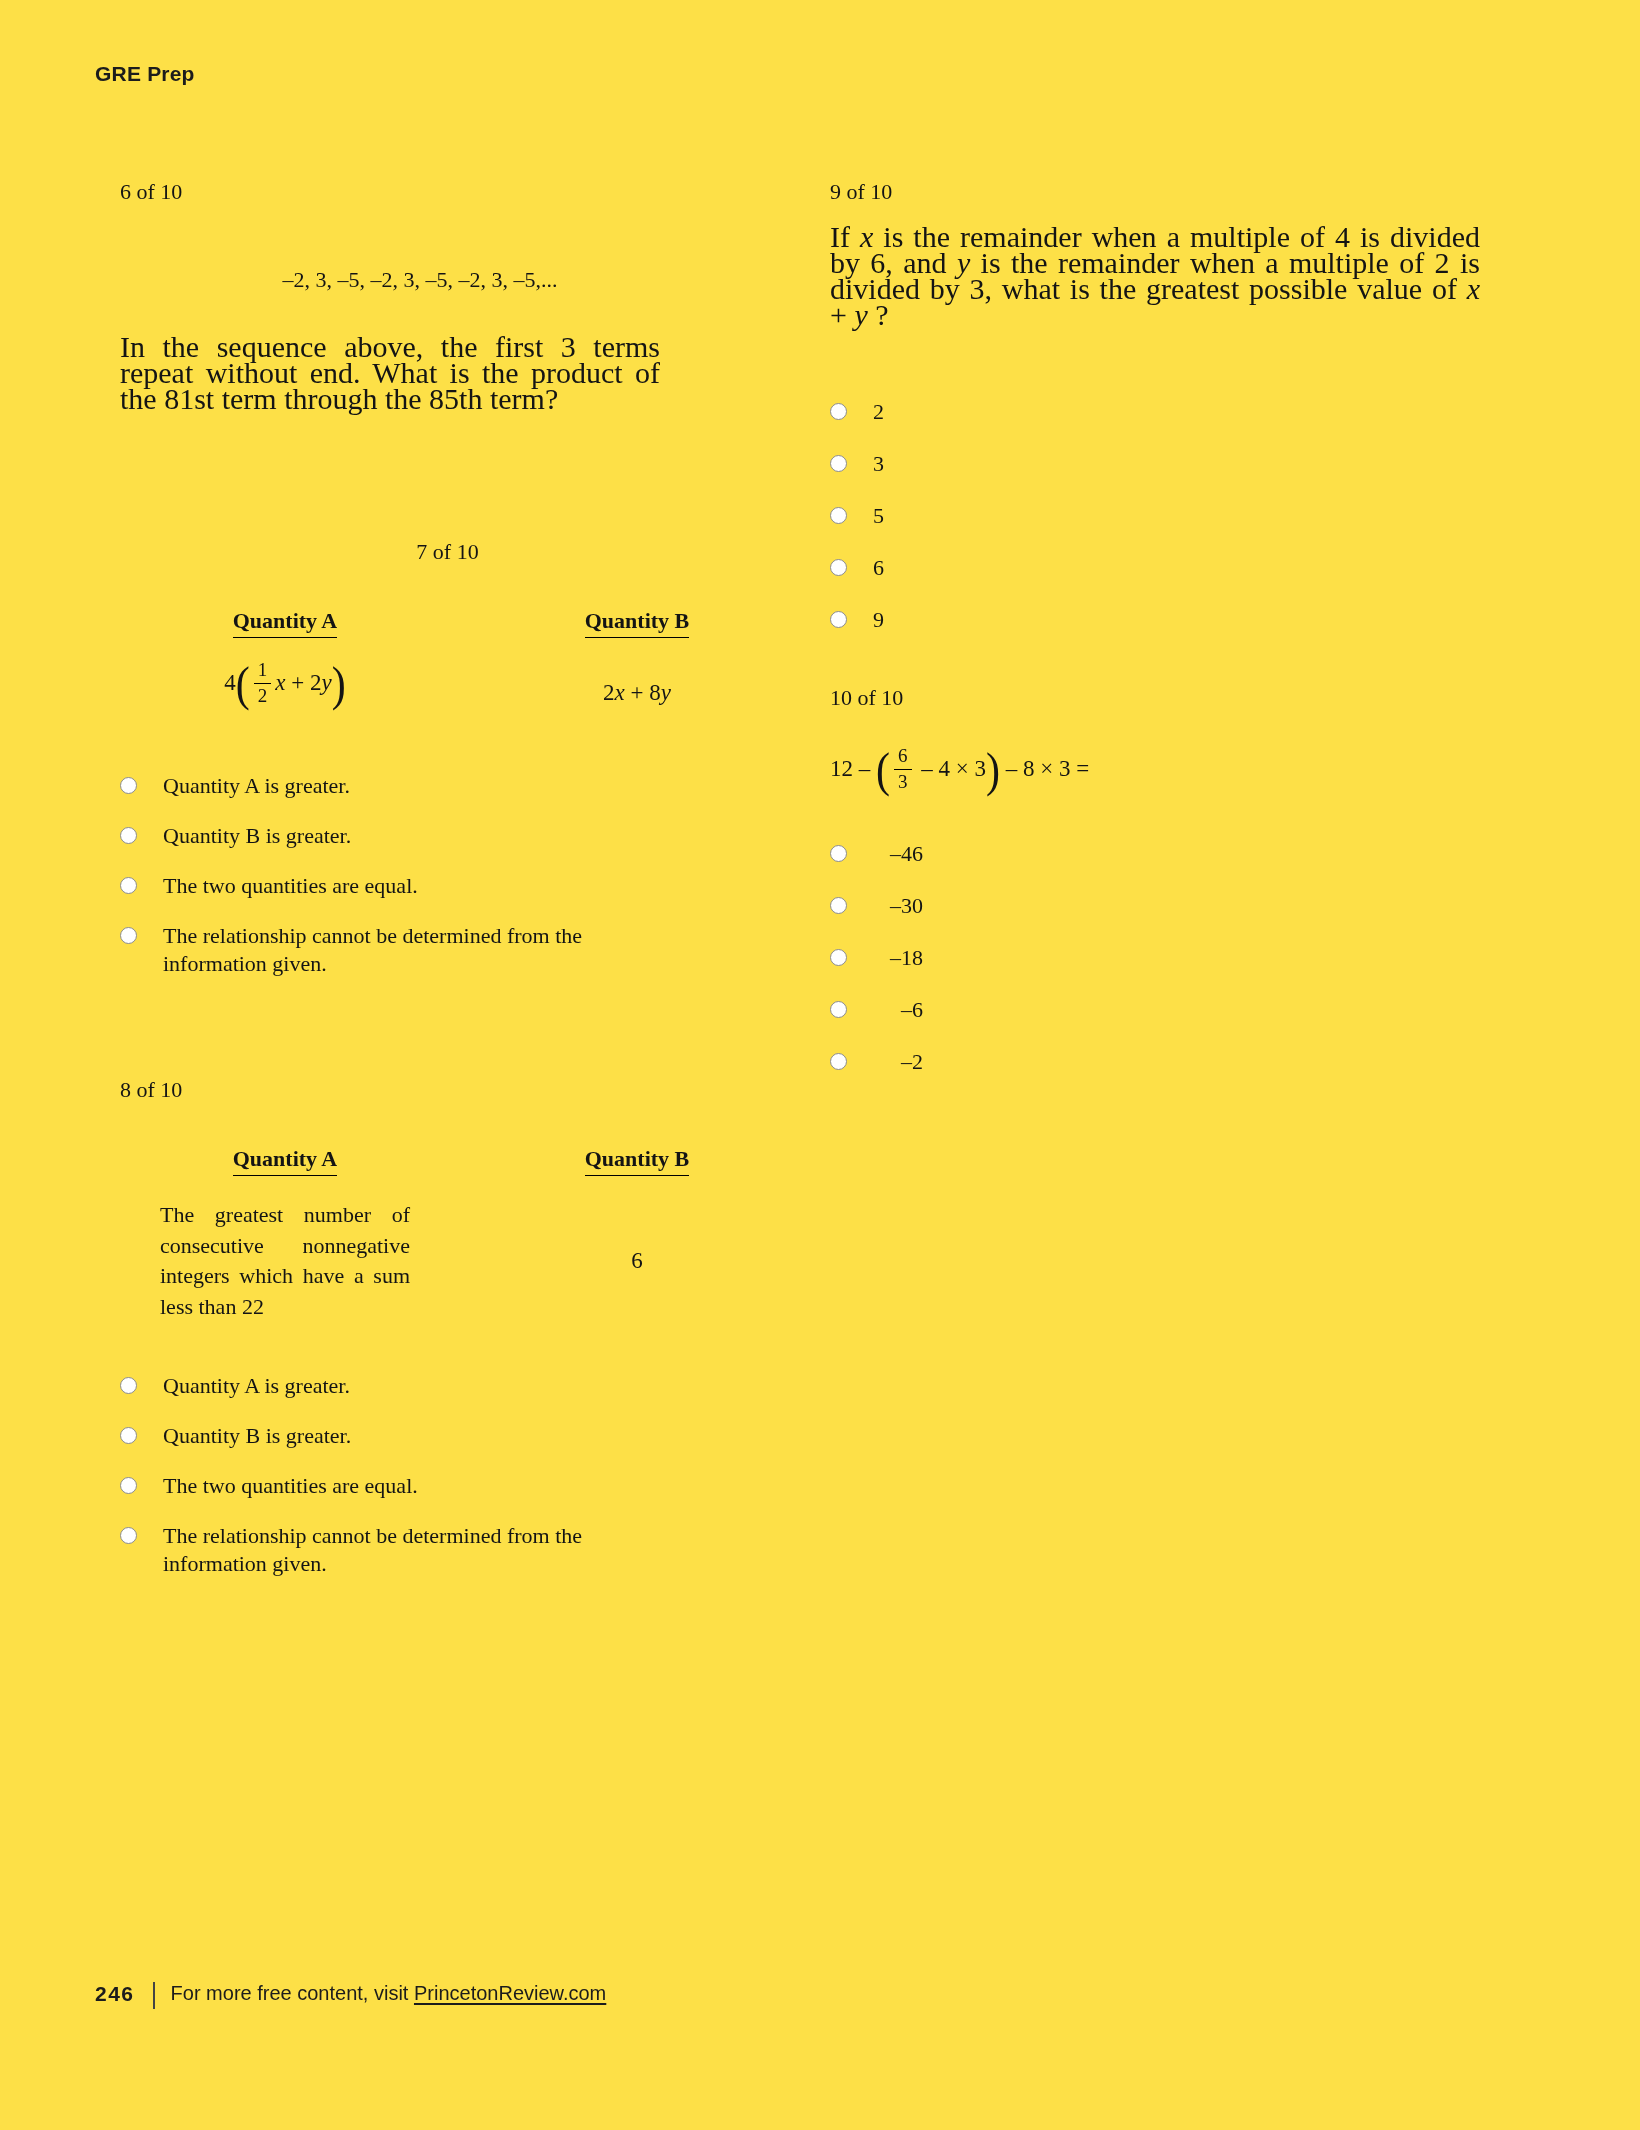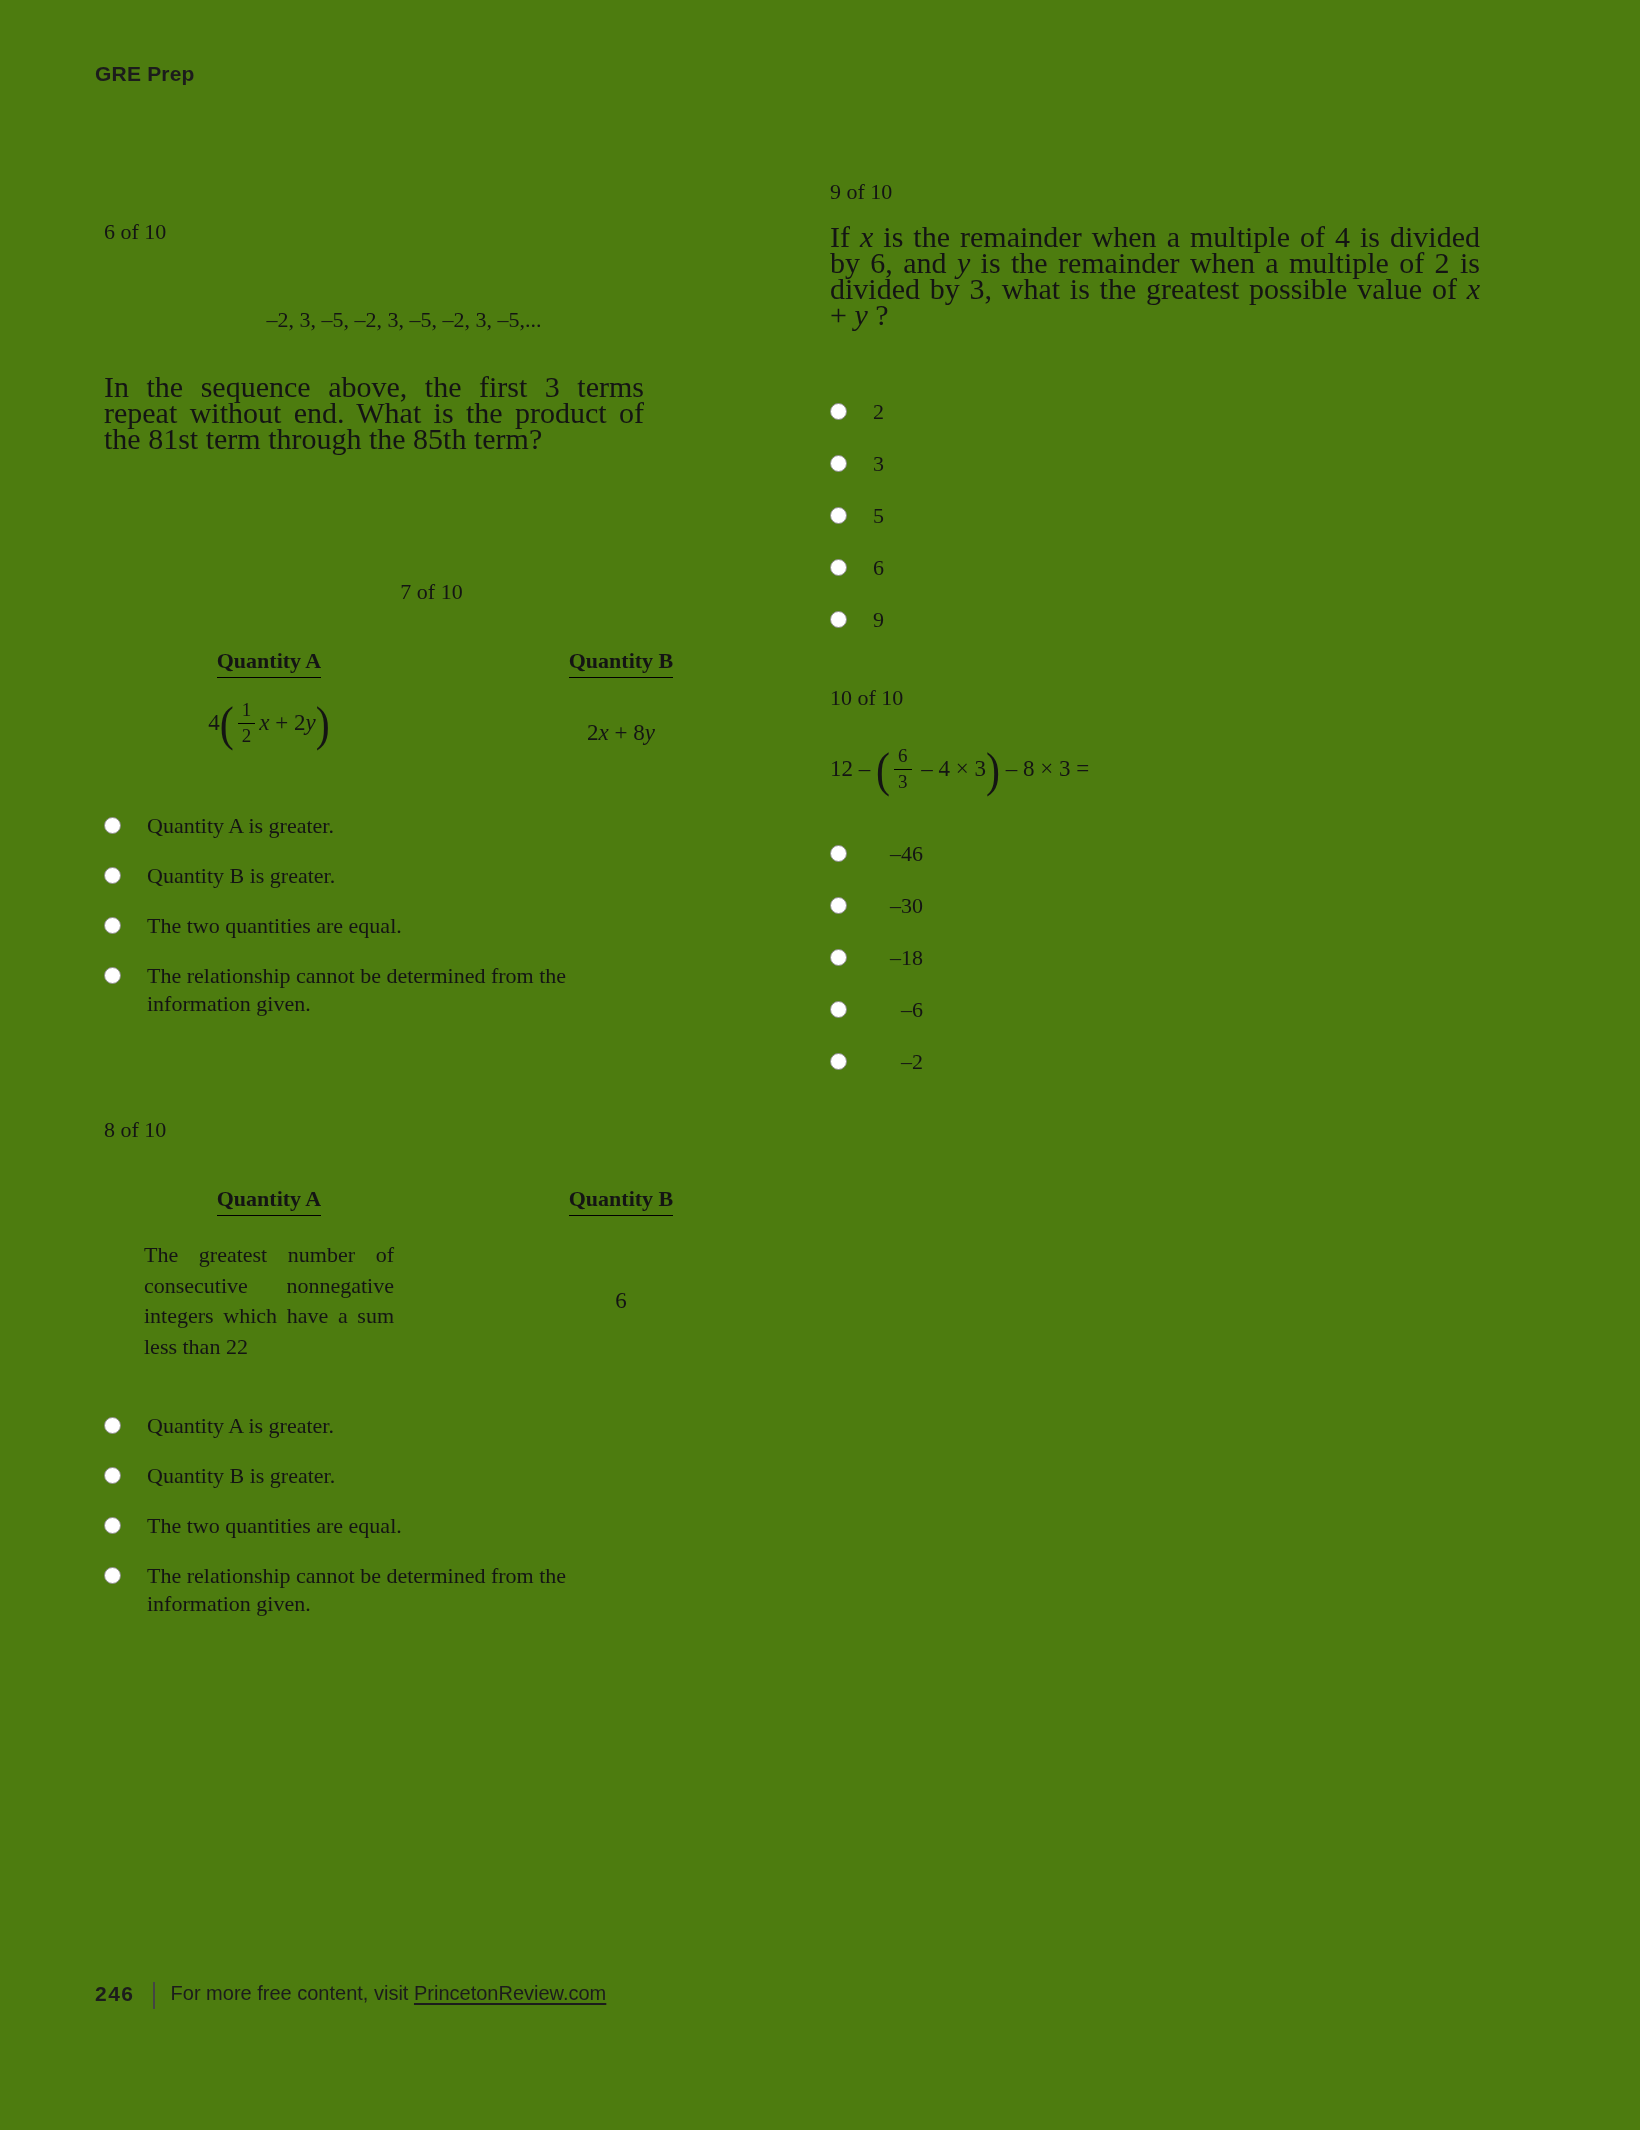--- a/index.html
+++ b/index.html
@@ -1,28 +1,28 @@
 <!DOCTYPE html>
 <html><head>
 <meta charset="utf-8">
 <style>
   * { margin:0; padding:0; box-sizing:border-box; }
   html,body { background:#e8e8e8; }
   .page {
-    position:relative; width:1640px; height:2130px; background:#4d7c0f;
+    position:relative; width:1640px; height:2130px; background:#fde047;
     font-family:"Liberation Serif", serif; color:#141414; margin:0 auto;
     overflow:hidden;
   }
   .brand {
     position:absolute; left:95px; top:62px;
     font-family:"Liberation Sans", sans-serif; font-size:21px; font-weight:600;
     color:#1c1c1c; letter-spacing:0.2px;
   }
   .col { position:absolute; top:178px; }
-  .col-left  { left:104px; width:655px;margin-top:40px; }
+  .col-left  { left:120px; width:655px; }
   .col-right { left:830px; width:660px; }
 
   .qnum { font-size:22px; line-height:28px; }
 
   .sequence { margin-top:60px; width:600px; text-align:center; font-size:22px; line-height:28px; }
 
   .prompt { font-size:30px; line-height:26px; text-align:justify; }
   .q6-prompt { margin-top:40px; width:540px; }
   .q9-prompt { margin-top:18px; width:650px; }
 

